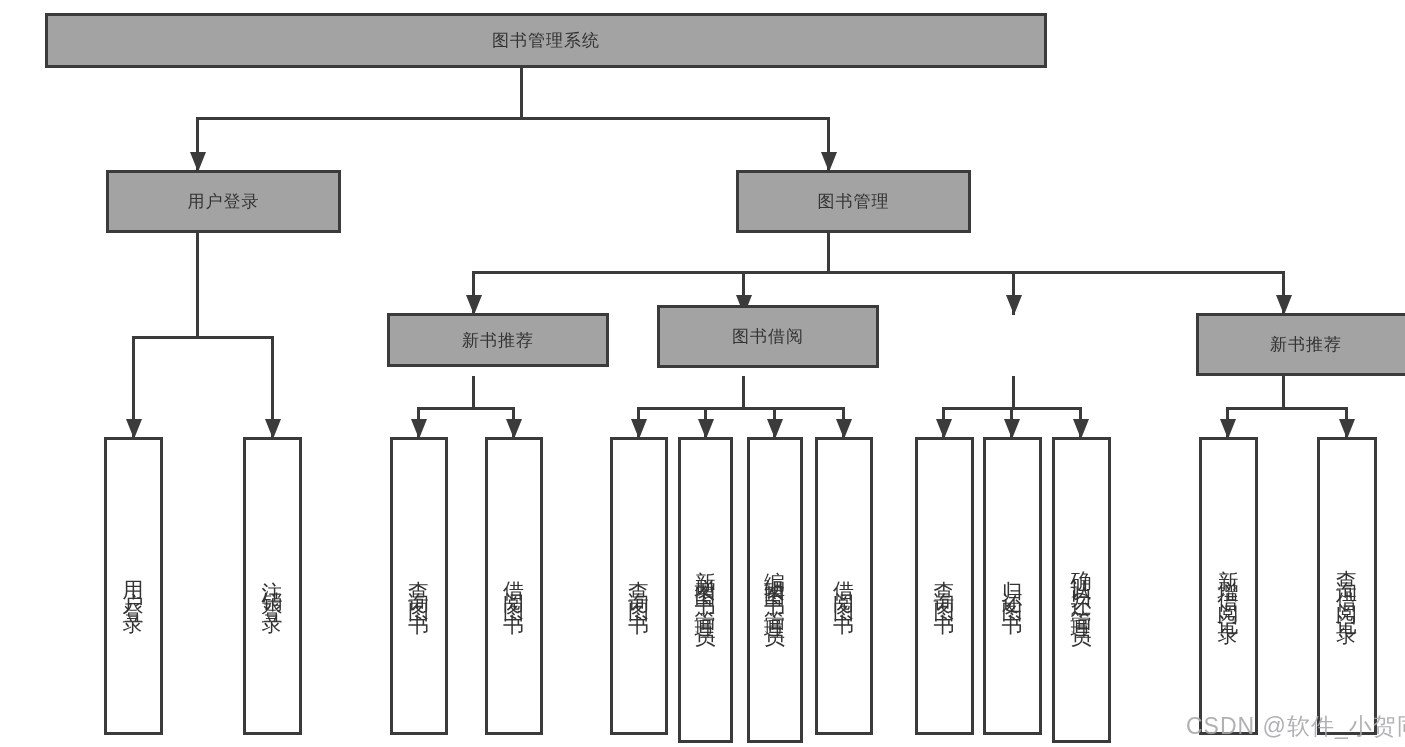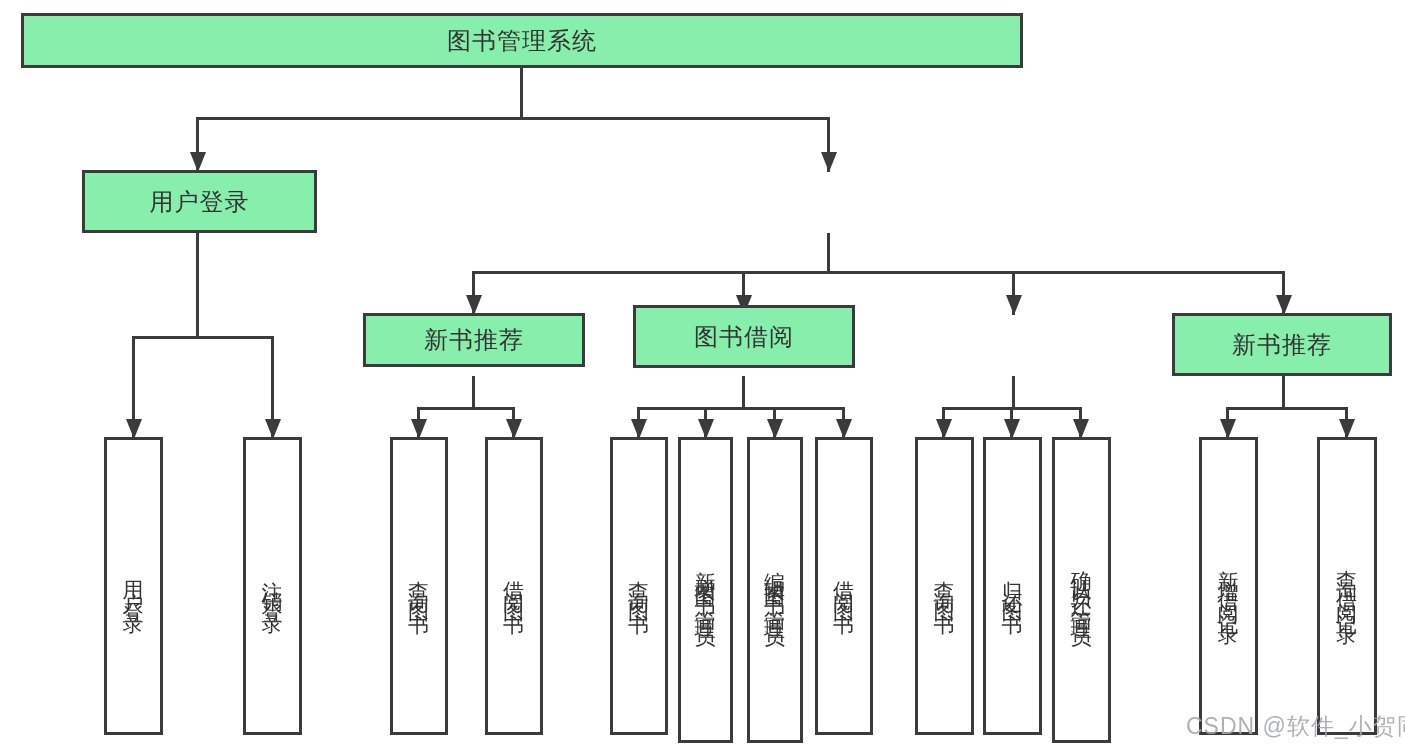--- a/index.html
+++ b/index.html
@@ -7,22 +7,22 @@
     --watermark:#a8a9ab; --background:#ffffff;
   }
   html,body{margin:0;padding:0;}
   body{background:#e9e9e9;font-family:"Liberation Sans","DejaVu Sans",sans-serif;}
   #canvas{
     position:relative;width:1405px;height:747px;margin:0 auto;
     background:var(--background,#fff);overflow:hidden;
   }
   .hbox{
     position:absolute;box-sizing:border-box;border:3px solid var(--box-border,#3b3b3b);
-    background:#86efac;display:flex;align-items:center;justify-content:center;
-    font-size:24px;color:var(--text,#333);letter-spacing:1px;white-space:nowrap;
+    background:#a3a3a3;display:flex;align-items:center;justify-content:center;
+    font-size:17px;color:var(--text,#333);letter-spacing:1px;white-space:nowrap;margin-left:24px;
   }
   .vbox{
     position:absolute;box-sizing:border-box;border:3px solid var(--box-border,#3b3b3b);
     background:#fff;display:flex;align-items:center;justify-content:center;
     writing-mode:vertical-rl;text-orientation:mixed;
     font-size:21px;color:var(--text,#333);letter-spacing:11px;line-height:1.2;
   }
   .vl{position:absolute;width:3px;background:var(--line,#3b3b3b);}
   .hl{position:absolute;height:3px;background:var(--line,#3b3b3b);}
   .ar{
@@ -96,20 +96,21 @@
   <div class="vl" style="left:1282px;top:376px;height:34px;"></div>
   <div class="hl" style="left:1226px;top:407px;width:122px;"></div>
   <div class="vl" style="left:1226px;top:407px;height:31px;"></div>
   <div class="vl" style="left:1345px;top:407px;height:31px;"></div>
   <div class="ar" style="left:1220px;top:419px;"></div>
   <div class="ar" style="left:1339px;top:419px;"></div>
 
   <div class="hbox" style="left:21px;top:13px;width:1002px;height:55px;">图书管理系统</div>
 
   <div class="hbox" style="left:82px;top:170px;width:235px;height:63px;">用户登录</div>
+  <div class="hbox" style="left:712px;top:170px;width:235px;height:63px;">图书管理</div>
 
   <div class="hbox" style="left:363px;top:313px;width:222px;height:54px;">新书推荐</div>
   <div class="hbox" style="left:633px;top:305px;width:222px;height:63px;">图书借阅</div>
   <div class="hbox" style="left:1172px;top:313px;width:220px;height:63px;">新书推荐</div>
 
   <div class="vbox" style="left:104px;top:437px;width:59px;height:298px;">用户登录</div>
   <div class="vbox" style="left:243px;top:437px;width:59px;height:298px;">注销登录</div>
 
   <div class="vbox" style="left:390px;top:437px;width:58px;height:298px;">查询图书</div>
   <div class="vbox" style="left:485px;top:437px;width:58px;height:298px;">借阅图书</div>

